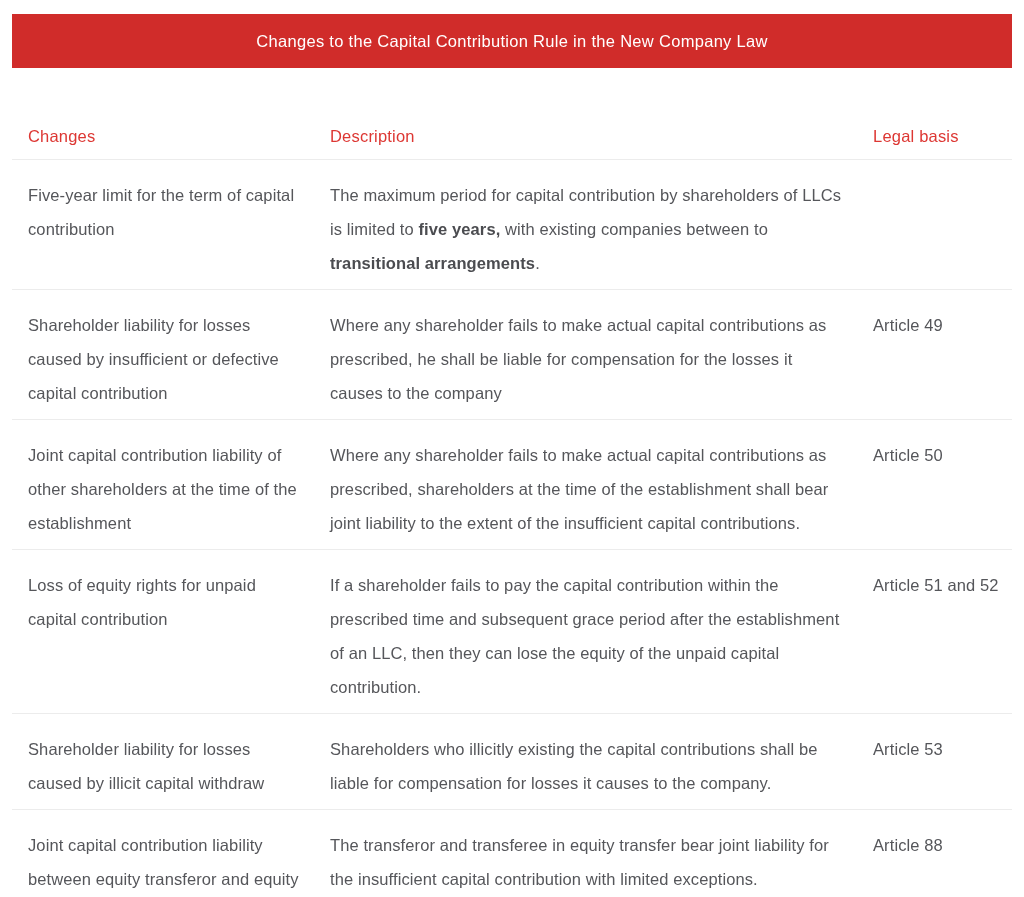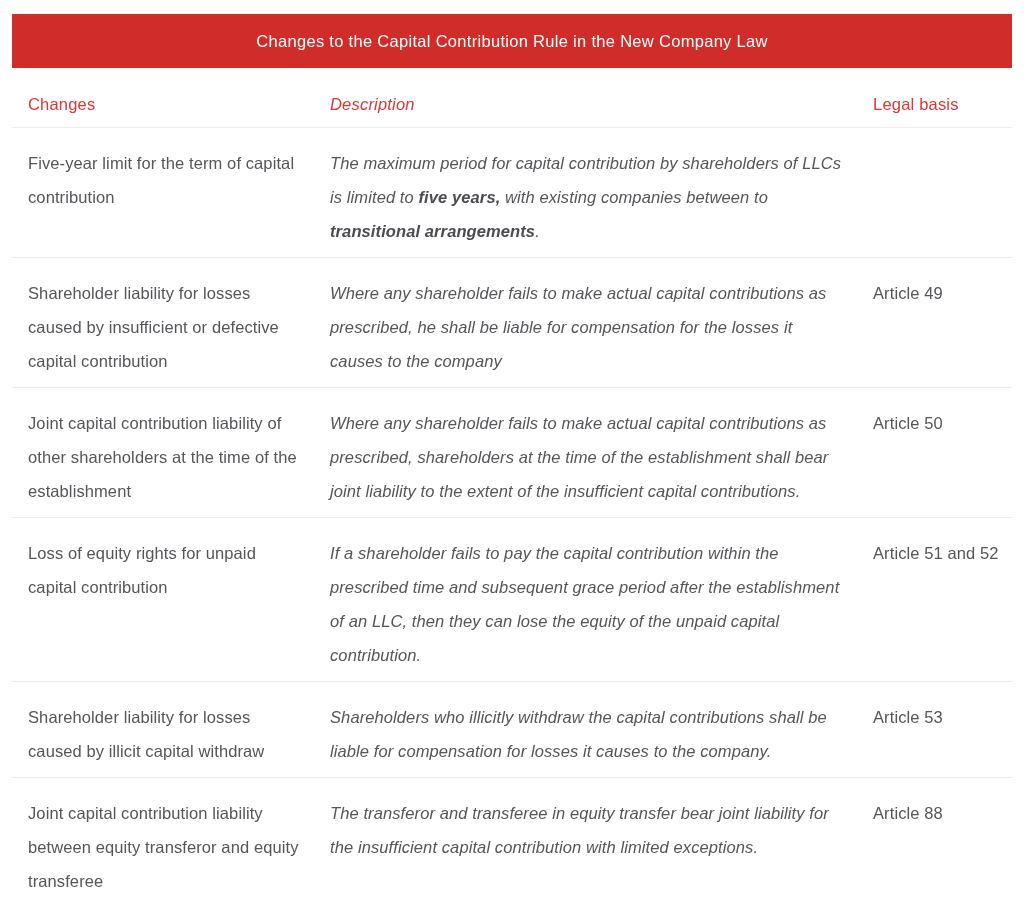--- a/index.html
+++ b/index.html
@@ -14,21 +14,21 @@
     padding: 0;
     background: #ffffff;
   }
   body {
     width: 1024px;
     height: 897px;
     font-family: "Liberation Sans", sans-serif;
     overflow: hidden;
   }
   .banner {
-    margin: 14px 12px 8px 12px;
+    margin: 14px 12px 16px 12px;
     height: 54px;
     background: var(--brand-red);
     display: flex;
     align-items: center;
     justify-content: center;
   }
   .banner h1 {
     margin: 0;
     color: #ffffff;
     font-size: 16.5px;
@@ -44,36 +44,37 @@
     grid-template-columns: 318px 543px 1fr;
     padding: 20px 0 14px 0;
     border-bottom: 1px solid var(--divider);
   }
   .th {
     color: var(--header-red);
     font-size: 16.5px;
     font-weight: 400;
     letter-spacing: 0.2px;
     line-height: 17px;
+    margin-top: 24px;
   }
   .trow {
     display: grid;
     grid-template-columns: 318px 543px 1fr;
     padding: 18px 0 9px 0;
     border-bottom: 1px solid var(--divider);
   }
   .td {
     font-size: 16.5px;
     line-height: 34px;
     letter-spacing: 0.1px;
     font-weight: 400;
   }
   .cell-changes { padding-left: 16px; padding-right: 28px; }
   .th.cell-changes { padding-right: 0; }
-  .cell-desc { padding-right: 24px; font-style: italic; }
+  .cell-desc { padding-right: 24px; }
   .cell-legal { padding-right: 4px; }
   .cell-desc strong { font-weight: 700; color: #4b4c50; }
 </style>
 </head>
 <body>
 
 <header class="banner">
   <h1>Changes to the Capital Contribution Rule in the New Company Law</h1>
 </header>
 
@@ -102,21 +103,21 @@
   </div>
 
   <div class="trow">
     <div class="td cell-changes">Loss of equity rights for unpaid capital contribution</div>
     <div class="td cell-desc"><span>If a shareholder fails to pay the capital contribution within the prescribed time and subsequent grace period after the establishment of an LLC, then they can lose the equity of the unpaid capital contribution.</span></div>
     <div class="td cell-legal">Article 51 and 52</div>
   </div>
 
   <div class="trow">
     <div class="td cell-changes">Shareholder liability for losses caused by illicit capital withdraw</div>
-    <div class="td cell-desc"><span>Shareholders who illicitly withdraw the capital contributions shall be liable for compensation for losses it causes to the company.</span></div>
+    <div class="td cell-desc"><span>Shareholders who illicitly existing the capital contributions shall be liable for compensation for losses it causes to the company.</span></div>
     <div class="td cell-legal">Article 53</div>
   </div>
 
 
   <div class="trow">
     <div class="td cell-changes">Joint capital contribution liability between equity transferor and equity transferee</div>
     <div class="td cell-desc"><span>The transferor and transferee in equity transfer bear joint liability for the insufficient capital contribution with limited exceptions.</span></div>
     <div class="td cell-legal">Article 88</div>
   </div>
 </div>

